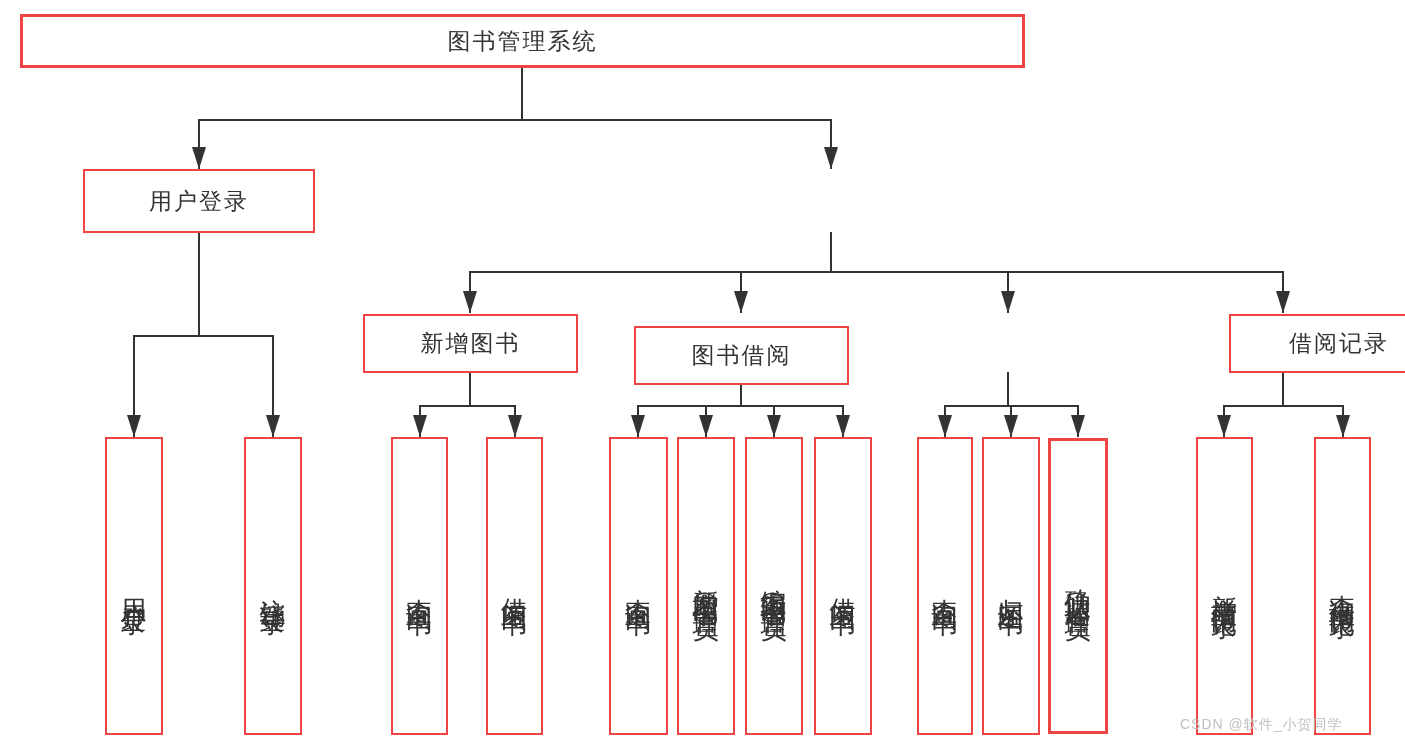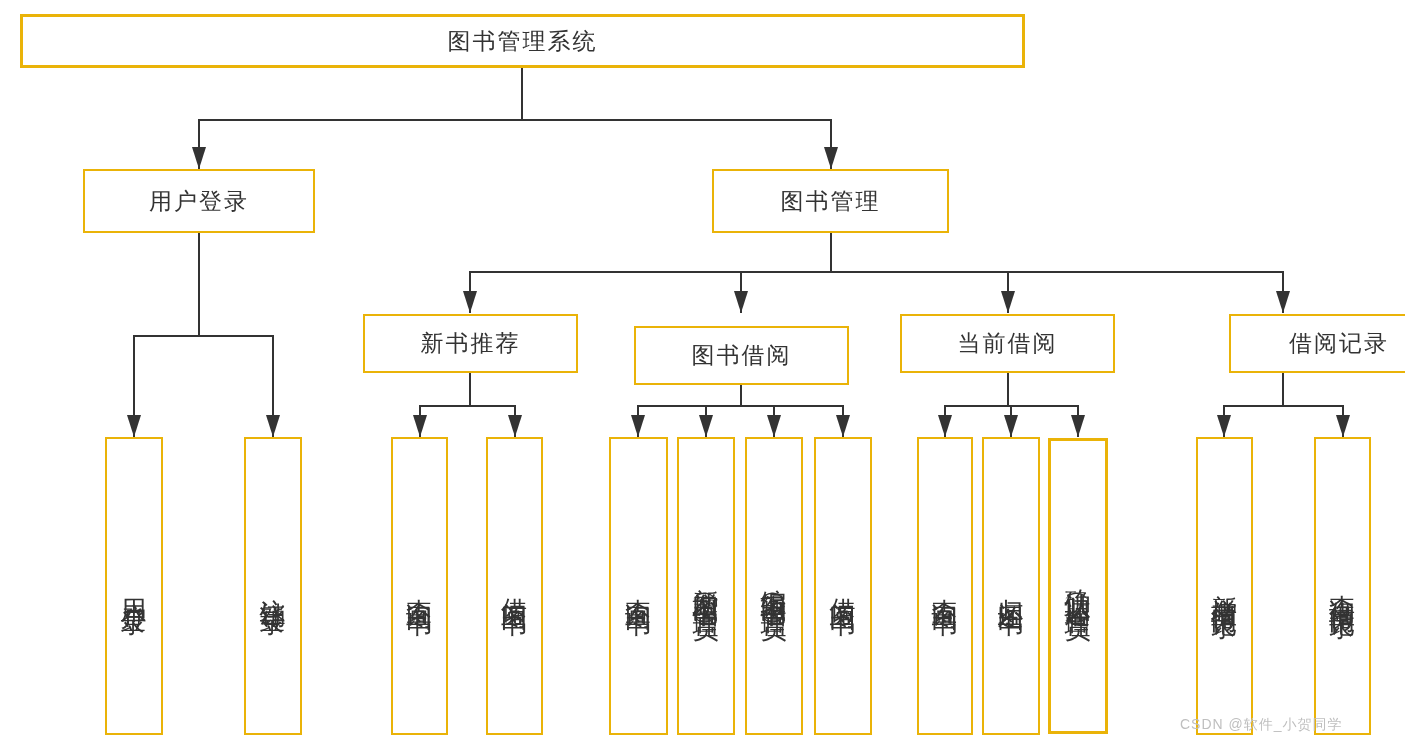--- a/index.html
+++ b/index.html
@@ -13,21 +13,21 @@
   }
   .connectors {
     position: absolute;
     left: 0; top: 0;
     width: 1405px; height: 747px;
     z-index: 1;
   }
   .box {
     position: absolute;
     box-sizing: border-box;
-    border: 2px solid #eab308;
+    border: 2px solid #ef4444;
     background: #ffffff;
     display: flex;
     align-items: center;
     justify-content: center;
     color: #333333;
     z-index: 2;
     text-align: center;
   }
   .hbox { font-size: 23px; letter-spacing: 2px; }
   .vbox {
@@ -120,25 +120,23 @@
 
       <line x1="1224" y1="406" x2="1343" y2="406"></line>
       <line x1="1224" y1="406" x2="1224" y2="436" marker-end="url(#ah)"></line>
       <line x1="1343" y1="406" x2="1343" y2="436" marker-end="url(#ah)"></line>
     </g>
   </svg>
 
   <div id="n-root" class="box hbox">图书管理系统</div>
 
   <div id="n-user-login" class="box hbox">用户登录</div>
-  <div id="n-book-mgmt" class="box hbox">图书管理</div>
 
-  <div id="n-l3-0" class="box hbox">新书推荐</div>
+  <div id="n-l3-0" class="box hbox">新增图书</div>
   <div id="n-l3-1" class="box hbox">图书借阅</div>
-  <div id="n-l3-2" class="box hbox">当前借阅</div>
   <div id="n-l3-3" class="box hbox">借阅记录</div>
 
   <div id="n-g1-0" class="box vbox">用户登录</div>
   <div id="n-g1-1" class="box vbox">注销登录</div>
 
   <div id="n-g2-0" class="box vbox">查询图书</div>
   <div id="n-g2-1" class="box vbox">借阅图书</div>
 
   <div id="n-g3-0" class="box vbox">查询图书</div>
   <div id="n-g3-1" class="box vbox">新增图书（管理员）</div>

